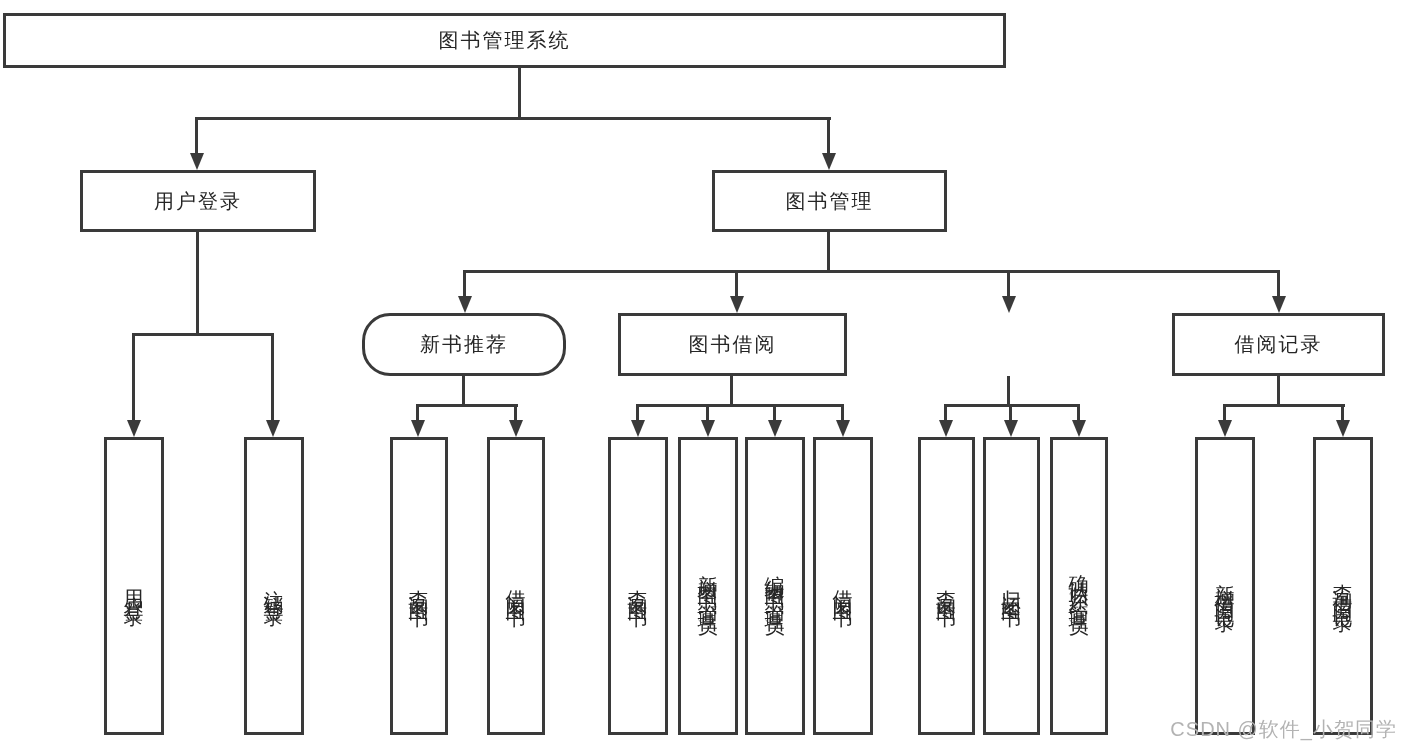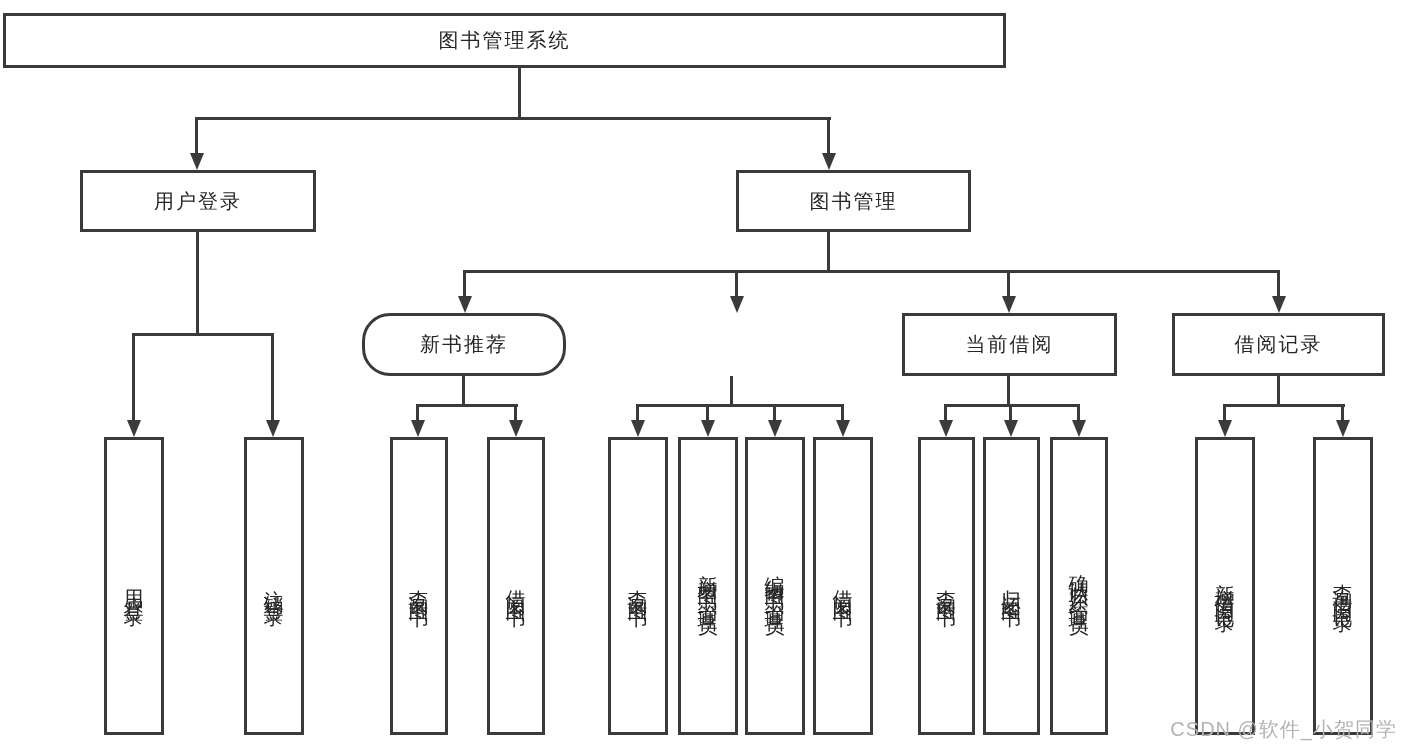--- a/index.html
+++ b/index.html
@@ -50,26 +50,26 @@
 </style>
 </head>
 <body>
 
 <div class="canvas">
 
   <div class="node" style="left:3px;top:13px;width:1003px;height:55px;">图书管理系统</div>
 
   <div class="node" style="left:80px;top:170px;width:236px;height:62px;">用户登录</div>
 
-  <div class="node" style="left:712px;top:170px;width:235px;height:62px;margin-left:24px;">图书管理</div>
+  <div class="node" style="left:712px;top:170px;width:235px;height:62px;">图书管理</div>
 
   <div class="node" style="left:362px;top:313px;width:204px;height:63px;border-radius:28px;">新书推荐</div>
 
+  <div class="node" style="left:618px;top:313px;width:229px;height:63px;">图书借阅</div>
 
-  <div class="node" style="left:902px;top:313px;width:215px;height:63px;">当前借阅</div>
 
   <div class="node" style="left:1172px;top:313px;width:213px;height:63px;">借阅记录</div>
 
   <div class="node vnode" style="left:104px;top:437px;width:60px;height:298px;">用户登录</div>
   <div class="node vnode" style="left:244px;top:437px;width:60px;height:298px;">注销登录</div>
 
   <div class="node vnode" style="left:390px;top:437px;width:58px;height:298px;">查询图书</div>
   <div class="node vnode" style="left:487px;top:437px;width:58px;height:298px;">借阅图书</div>
 
   <div class="node vnode" style="left:608px;top:437px;width:60px;height:298px;">查询图书</div>

